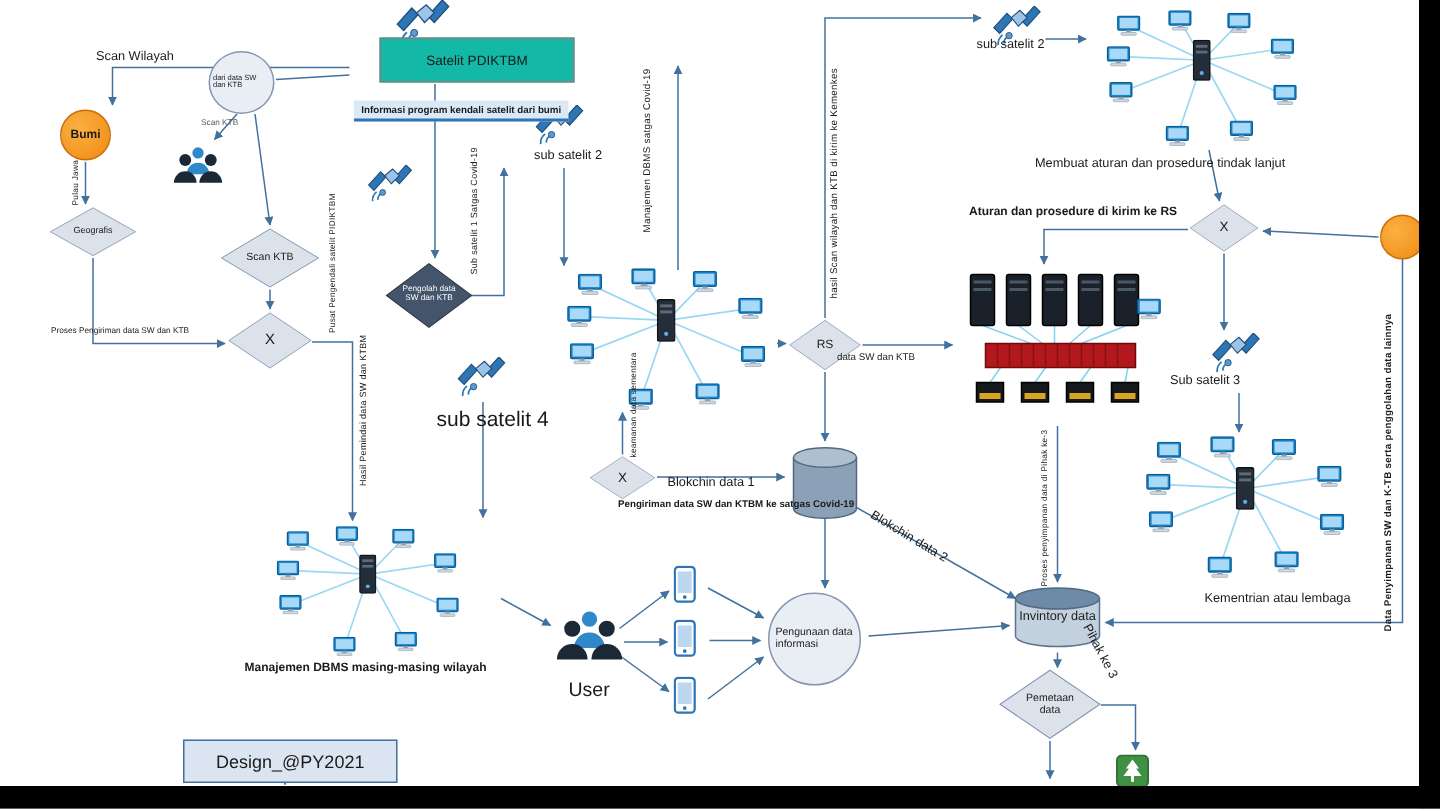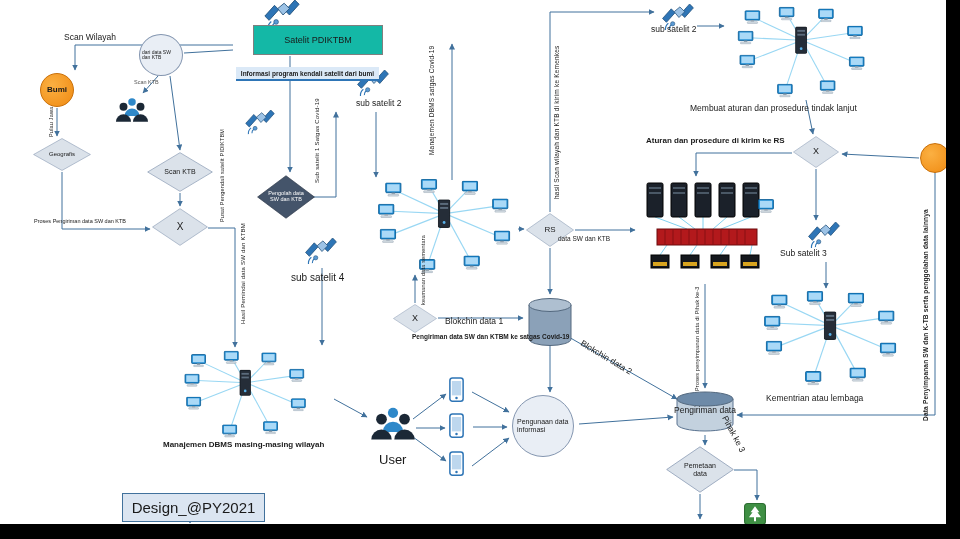--- a/index.html
+++ b/index.html
@@ -219,21 +219,21 @@
       <ellipse cx="705" cy="399" rx="28" ry="7" fill="#6d8aa8" stroke="#54697f"></ellipse>
     </g>
   </svg>
 
   <div class="box" style="left:233px;top:25px;width:130px;height:30px;background:#14b8a6;border:1px solid #7f7f7f;font-size:9px;margin-left:20px;">
     <span>Satelit PDIKTBM</span>
   </div>
   <div class="box" style="left:236px;top:67px;width:143px;height:14px;background:#dbe9f7;border-bottom:2px solid #2e75b6;font-size:6.5px;font-weight:bold;">
     <span>Informasi program kendali satelit dari bumi</span>
   </div>
-  <div class="box" style="left:122px;top:493px;width:143px;height:29px;background:#dbe5f1;border:1px solid #41719c;font-size:15px;">
+  <div class="box" style="left:122px;top:493px;width:143px;height:29px;background:#dbe5f1;border:1px solid #41719c;font-size:12px;">
     <span>Design_@PY2021</span>
   </div>
 
   <div class="circle" style="left:40px;top:73px;width:34px;height:34px;background:radial-gradient(circle at 35% 35%,#fbb042,#ef8a12);border:1px solid #c96f08;font-size:8px;font-weight:bold;">
     <span>Bumi</span>
   </div>
   <div class="circle" style="left:139px;top:34px;width:44px;height:42px;background:#e9eef5;border:1px solid #8496b0;font-size:5px;padding:2px;">
     <span style="white-space:normal;">dari data SW dan KTB</span>
   </div>
   <div class="circle" style="left:920px;top:143px;width:30px;height:30px;background:radial-gradient(circle at 35% 35%,#fbb042,#ef8a12);border:1px solid #c96f08;"></div>
@@ -287,30 +287,30 @@
     <svg viewBox="0 0 100 60" preserveAspectRatio="none">
         <polygon points="50,1 99,30 50,59 1,30" fill="#dbe2ea" stroke="#8496b0"></polygon>
       </svg>
     <span style="white-space:normal;padding:0 14px;">Pemetaan data</span>
   </div>
 
   <div class="lbl" style="left:64px;top:33px;font-size:8.5px;">Scan Wilayah</div>
   <div class="lbl" style="left:134px;top:79px;font-size:5.5px;color:#555;">Scan KTB</div>
   <div class="lbl" style="left:34px;top:218px;font-size:5.5px;">Proses Pengiriman data SW dan KTB</div>
   <div class="lbl" style="left:356px;top:99px;font-size:8.5px;">sub satelit 2</div>
-  <div class="lbl" style="left:291px;top:272px;font-size:10px;">sub satelit 4</div>
+  <div class="lbl" style="left:291px;top:272px;font-size:14px;">sub satelit 4</div>
   <div class="lbl" style="left:651px;top:25px;font-size:8.5px;">sub satelit 2</div>
   <div class="lbl" style="left:780px;top:249px;font-size:8.5px;">Sub satelit 3</div>
   <div class="lbl" style="left:558px;top:235px;font-size:6.5px;">data SW dan KTB</div>
   <div class="lbl" style="left:690px;top:104px;font-size:8.5px;">Membuat aturan dan prosedure tindak lanjut</div>
   <div class="lbl" style="left:646px;top:137px;font-size:8px;font-weight:bold;">Aturan dan prosedure di kirim ke RS</div>
-  <div class="lbl" style="left:766px;top:394px;font-size:8.5px;">Kementrian atau lembaga</div>
+  <div class="lbl" style="left:803px;top:394px;font-size:8.5px;">Kementrian atau lembaga</div>
   <div class="lbl" style="left:445px;top:305px;font-size:8.5px;margin-top:12px;">Blokchin data 1</div>
   <div class="lbl" style="left:412px;top:333px;font-size:6.5px;font-weight:bold;">Pengiriman data SW dan KTBM ke satgas Covid-19</div>
-  <div class="lbl" style="left:673px;top:406px;width:64px;text-align:center;font-size:8.5px;">Pengiriman data</div>
+  <div class="lbl" style="left:673px;top:406px;width:64px;text-align:center;font-size:8.5px;">Invintory data</div>
   <div class="lbl" style="left:163px;top:441px;font-size:8px;font-weight:bold;">Manajemen DBMS masing-masing wilayah</div>
   <div class="lbl" style="left:379px;top:453px;font-size:13px;">User</div>
 
   <div class="vtext" style="left:48px;top:104px;height:36px;font-size:5.5px;">Pulau Jawa</div>
   <div class="vtext" style="left:219px;top:126px;height:98px;font-size:5.5px;">Pusat Pengendali satelit PIDIKTBM</div>
   <div class="vtext" style="left:314px;top:90px;height:102px;font-size:6px;">Sub satelit 1 Satgas Covid-19</div>
   <div class="vtext" style="left:428px;top:36px;height:128px;font-size:6.5px;">Manajemen DBMS satgas Covid-19</div>
   <div class="vtext" style="left:240px;top:220px;height:108px;font-size:6px;">Hasil Pemindai data SW dan KTBM</div>
   <div class="vtext" style="left:553px;top:30px;height:185px;font-size:6.5px;">hasil Scan wilayah dan KTB di kirim ke Kemenkes</div>
   <div class="vtext" style="left:420px;top:233px;height:74px;font-size:5.5px;">keamanan data sementara</div>

